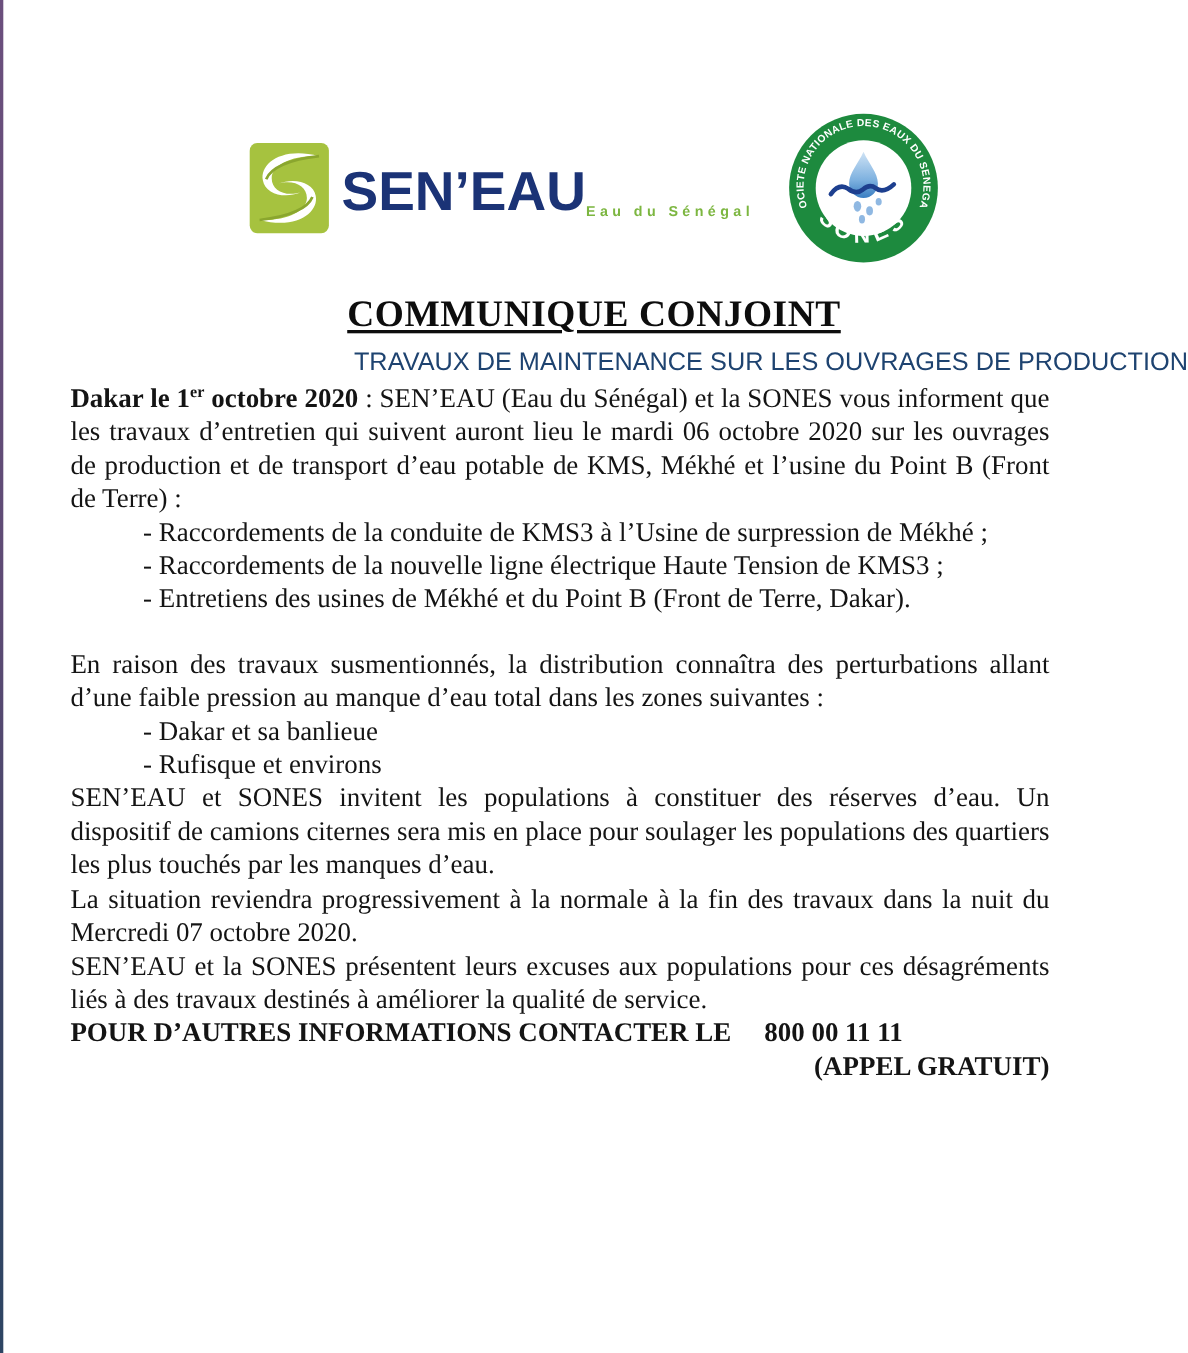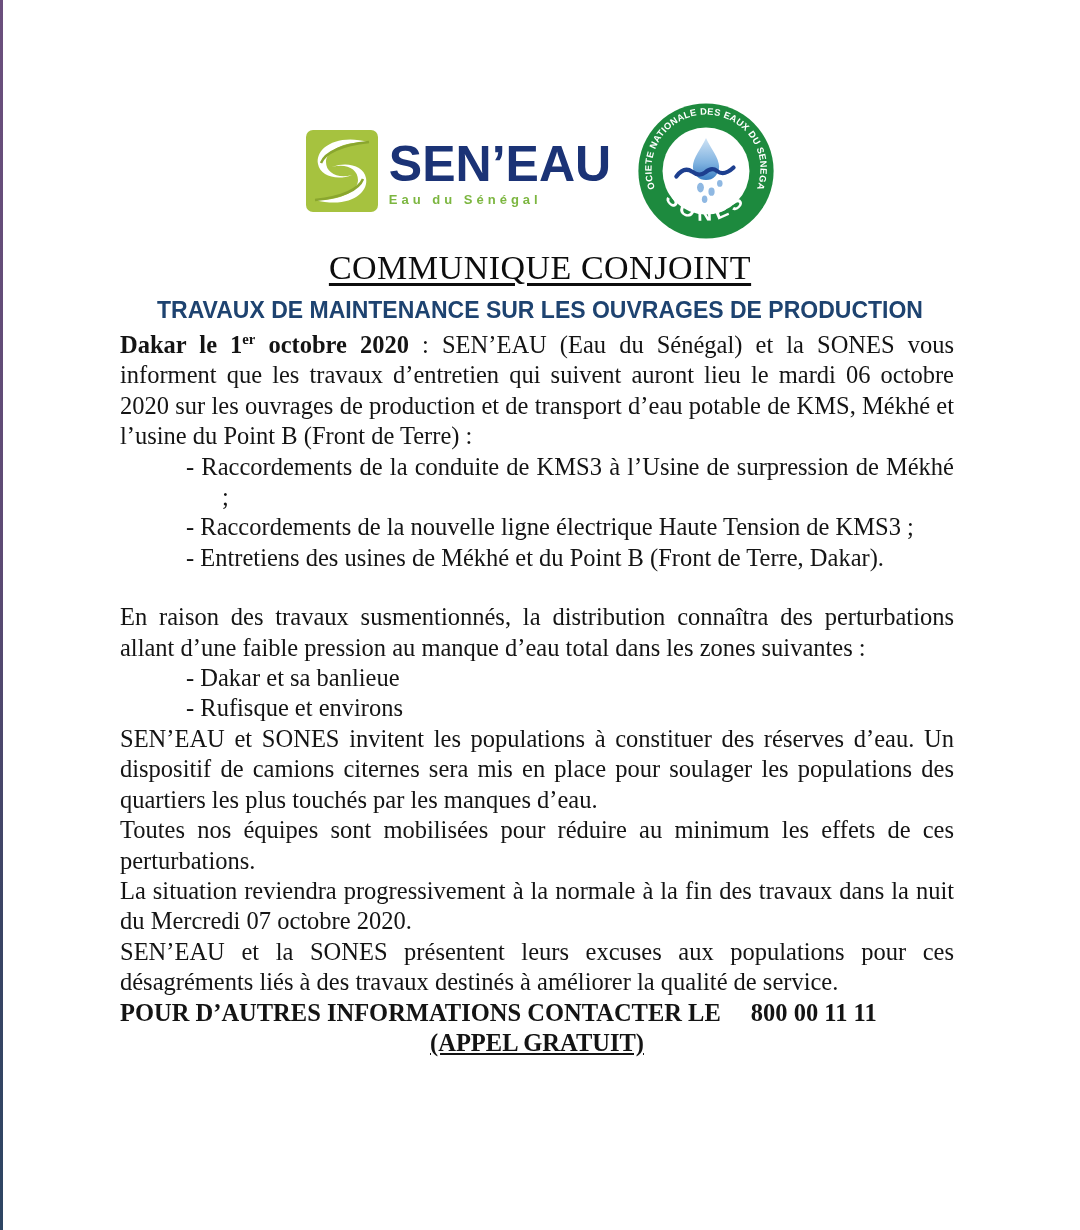--- a/index.html
+++ b/index.html
@@ -23,21 +23,21 @@
 
   
   .logo-row {
     padding-top: 102px;
     display: flex;
     justify-content: center;
     align-items: center;
     gap: 26px;
   }
   .seneau-logo { display: flex; align-items: center; gap: 10px; }
-  .seneau-text { display: flex; flex-direction: column; }
+  .seneau-text { display: flex; flex-direction: row; align-items: flex-end; }
   .seneau-wordmark {
     font-family: "Liberation Sans", sans-serif;
     font-weight: bold;
     font-size: 50px;
     line-height: 50px;
     color: #1b3376;
     letter-spacing: 0px;
   }
   .seneau-tagline {
     font-family: "Liberation Sans", sans-serif;
@@ -45,60 +45,60 @@
     font-size: 13px;
     color: #7cb640;
     letter-spacing: 4px;
     margin-top: 3px;
     padding-right: 4px;
   }
   .sones-logo { width: 138px; height: 138px; }
 
   
   .main-title {
-    margin-top: 5px;
+    margin-top: 22px;
     text-align: center;
-    font-weight: normal;
+    font-weight: bold;
     font-size: 34px;
     letter-spacing: 0.5px;
     color: #0d0d0d;
     text-decoration: underline;
     text-decoration-thickness: 3px;
     text-underline-offset: 4px;
   }
   .subtitle {
     margin-top: 8px;
-    text-align: center;
+    text-align: right;
     font-family: "Liberation Sans", sans-serif;
-    font-weight: bold;
+    font-weight: normal;
     font-size: 23px;
     line-height: 31px;
     color: #1e4370;
   }
 
   
   .body-text {
-    margin: 4px 126px 0 120px;
+    margin: 4px 126px 0 64px;
     font-size: 24.5px;
     line-height: 30.4px;
     text-align: justify;
   }
   .para { text-align: justify; }
   .bold { font-weight: bold; }
   sup.ord { font-size: 0.6em; vertical-align: super; line-height: 0; font-weight: bold; }
   .list { }
   .list-item {
     padding-left: 102px;
     text-indent: -36px;
     text-align: justify;
   }
   .gap-before { margin-top: 29px; }
   .contact-line { font-weight: bold; text-align: left; }
   .contact-number { margin-left: 30px; }
-  .contact-suffix { font-weight: bold; text-align: center; text-decoration: underline; }
+  .contact-suffix { font-weight: bold; text-align: right; }
 </style>
 </head>
 <body>
 
 <div class="page">
   <div class="left-border"></div>
 
   <div class="logo-row">
 
     <div class="seneau-logo">
@@ -164,21 +164,20 @@
     </div>
 
     <div class="para gap-before">En raison des travaux susmentionnés, la distribution connaîtra des perturbations allant d’une faible pression au manque d’eau total dans les zones suivantes :</div>
 
     <div class="list">
       <div class="list-item">- Dakar et sa banlieue</div>
       <div class="list-item">- Rufisque et environs</div>
     </div>
 
     <div class="para">SEN’EAU et SONES invitent les populations à constituer des réserves d’eau. Un dispositif de camions citernes sera mis en place pour soulager les populations des quartiers les plus touchés par les manques d’eau.</div>
-    <div class="para">Toutes nos équipes sont mobilisées pour réduire au minimum les effets de ces perturbations.</div>
     <div class="para">La situation reviendra progressivement à la normale à la fin des travaux dans la nuit du Mercredi 07 octobre 2020.</div>
     <div class="para">SEN’EAU et la SONES présentent leurs excuses aux populations pour ces désagréments liés à des travaux destinés à améliorer la qualité de service.</div>
 
     <div class="contact-line"><span>POUR D’AUTRES INFORMATIONS CONTACTER LE</span><span class="contact-number">800 00 11 11</span></div>
     <div class="contact-suffix">(APPEL GRATUIT)</div>
 
   </div>
 </div>
 
 </body></html>

